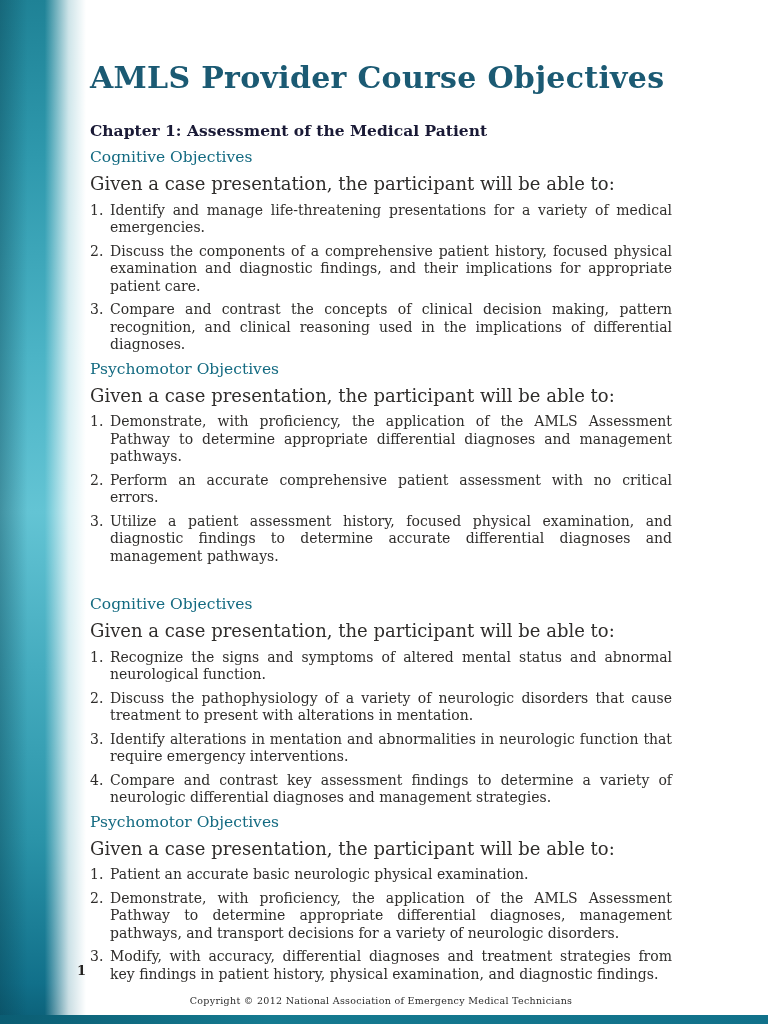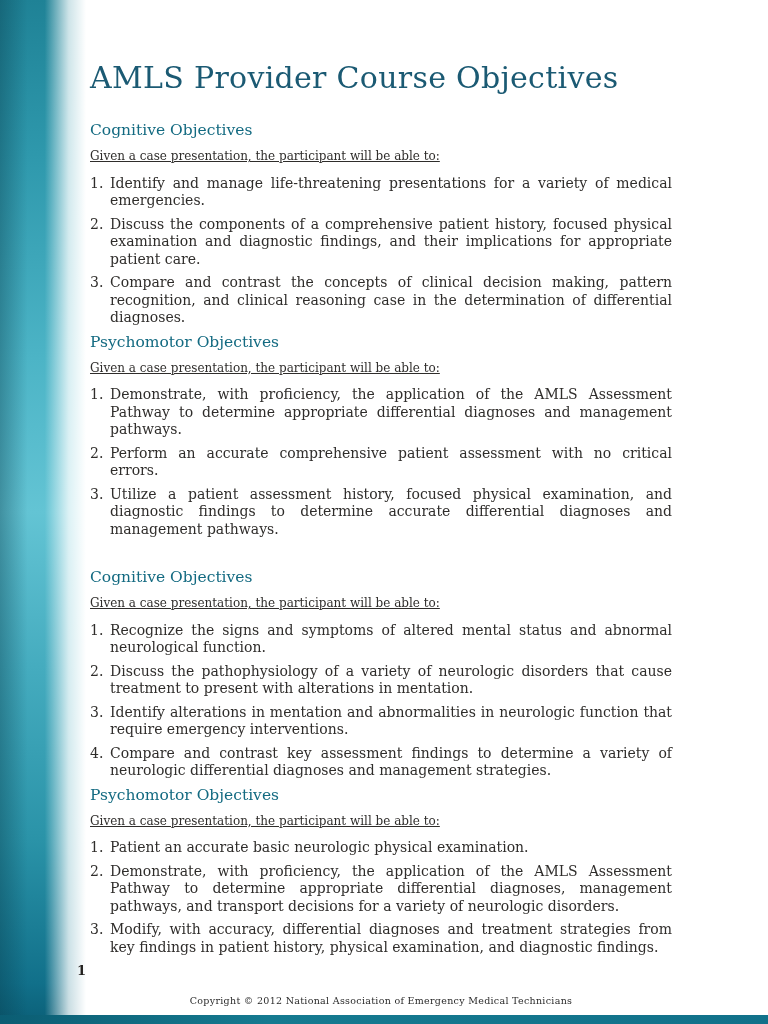--- a/index.html
+++ b/index.html
@@ -18,32 +18,32 @@
   }
   .bottom-bar{
     position:absolute;left:0;right:0;bottom:0;height:9px;
     background:linear-gradient(90deg,#0b5d73 0%,#157a90 35%,#11718a 100%);
   }
   .content{
     position:absolute;left:90px;right:96px;top:0;
   }
   .title{
     padding-top:60px;margin:0 0 26px 0;
-    font-size:30px;font-weight:normal;color:#1b5a73;
+    font-size:30px;font-weight:bold;color:#1b5a73;
     letter-spacing:0.3px;white-space:nowrap;
   }
   .chapter{
     margin:0 0 8px 0;font-size:15.5px;font-weight:bold;color:#1a1a36;
   }
   .objh{
     margin:0 0 9px 0;font-size:15.5px;font-weight:normal;color:#136a81;
   }
   .objh.psych{}
   .intro{
-    margin:0 0 9px 0;font-size:12px;line-height:17.5px;text-decoration:underline;
+    margin:0 0 9px 0;font-size:18px;line-height:17.5px;
   }
   .item{
     display:flex;margin:0 0 6px 0;font-size:14px;line-height:17.5px;
   }
   .item .num{flex:0 0 20px;width:20px;}
   .item .txt{flex:1;text-align:justify;}
   .section.second{margin-top:30px;}
   .page-number{
     position:absolute;left:77px;bottom:46px;
     font-size:13px;font-weight:bold;color:#23211f;
@@ -56,34 +56,35 @@
 </head>
 <body>
 
 <div>
   <div class="edge-strip"></div>
 
   <div class="content">
     <h1 class="title">AMLS Provider Course Objectives</h1>
 
     <section class="section">
+      <h2 class="chapter">Chapter 1: Assessment of the Medical Patient</h2>
 
       <h3 class="objh">Cognitive Objectives</h3>
       <p class="intro">Given a case presentation, the participant will be able to:</p>
       <div class="item">
         <span class="num">1.</span>
         <span class="txt">Identify and manage life-threatening presentations for a variety of medical emergencies.</span>
       </div>
       <div class="item">
         <span class="num">2.</span>
         <span class="txt">Discuss the components of a comprehensive patient history, focused physical examination and diagnostic findings, and their implications for appropriate patient care.</span>
       </div>
       <div class="item">
         <span class="num">3.</span>
-        <span class="txt">Compare and contrast the concepts of clinical decision making, pattern recognition, and clinical reasoning case in the determination of differential diagnoses.</span>
+        <span class="txt">Compare and contrast the concepts of clinical decision making, pattern recognition, and clinical reasoning used in the implications of differential diagnoses.</span>
       </div>
 
       <h3 class="objh psych">Psychomotor Objectives</h3>
       <p class="intro">Given a case presentation, the participant will be able to:</p>
       <div class="item">
         <span class="num">1.</span>
         <span class="txt">Demonstrate, with proficiency, the application of the AMLS Assessment Pathway to determine appropriate differential diagnoses and management pathways.</span>
       </div>
       <div class="item">
         <span class="num">2.</span>

